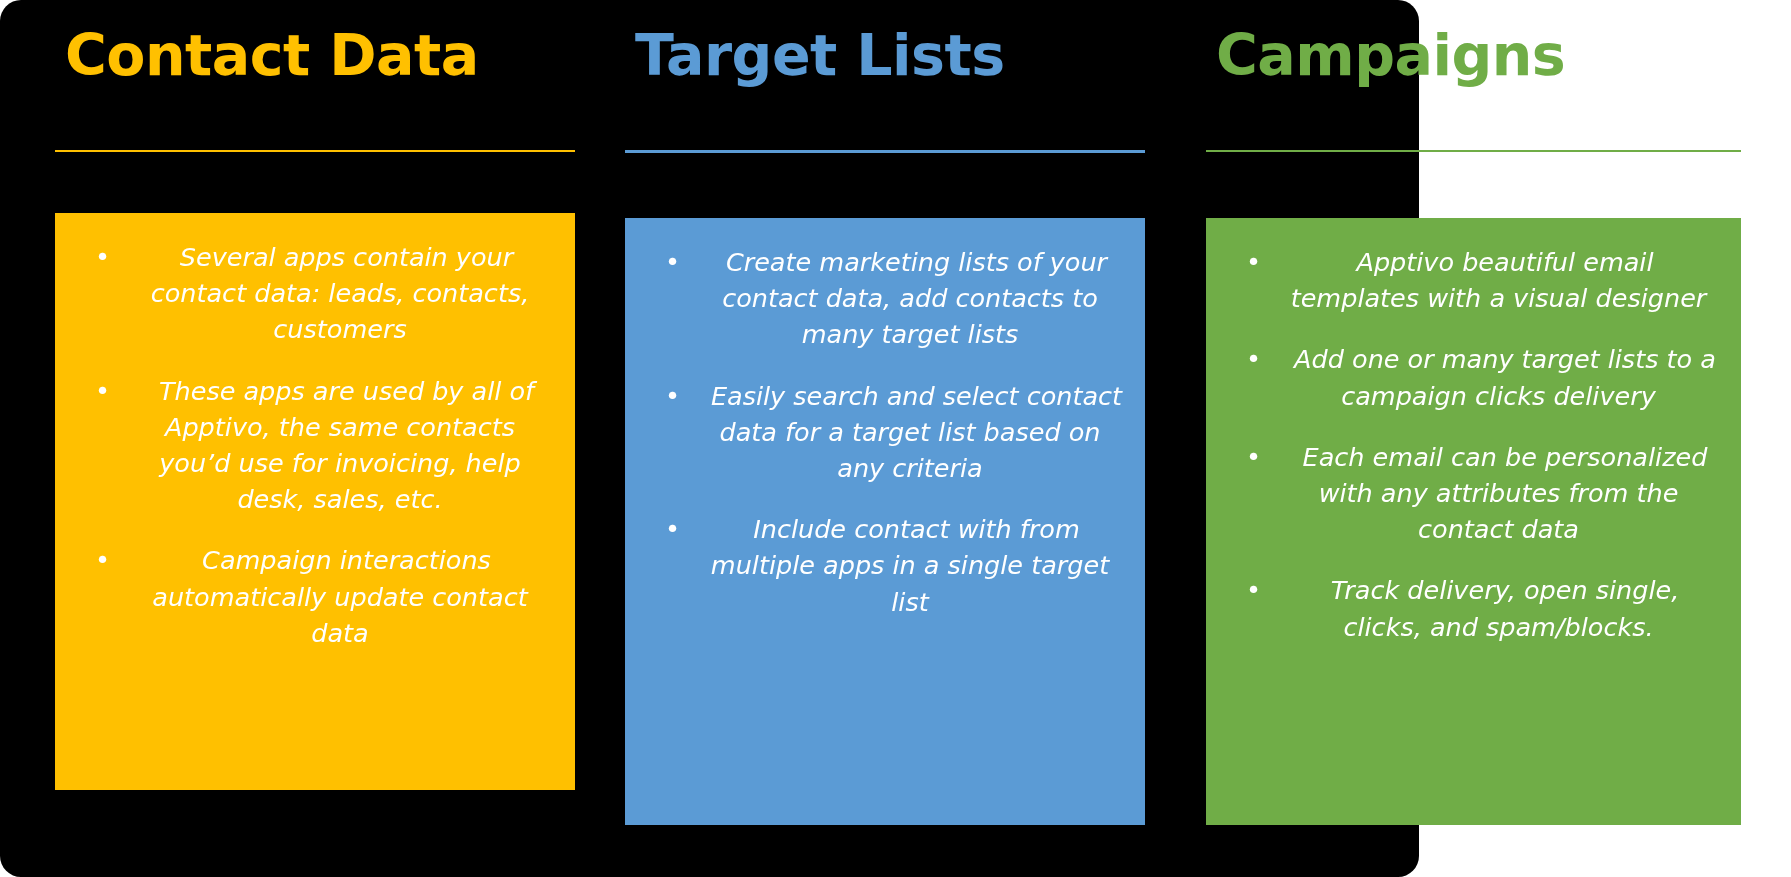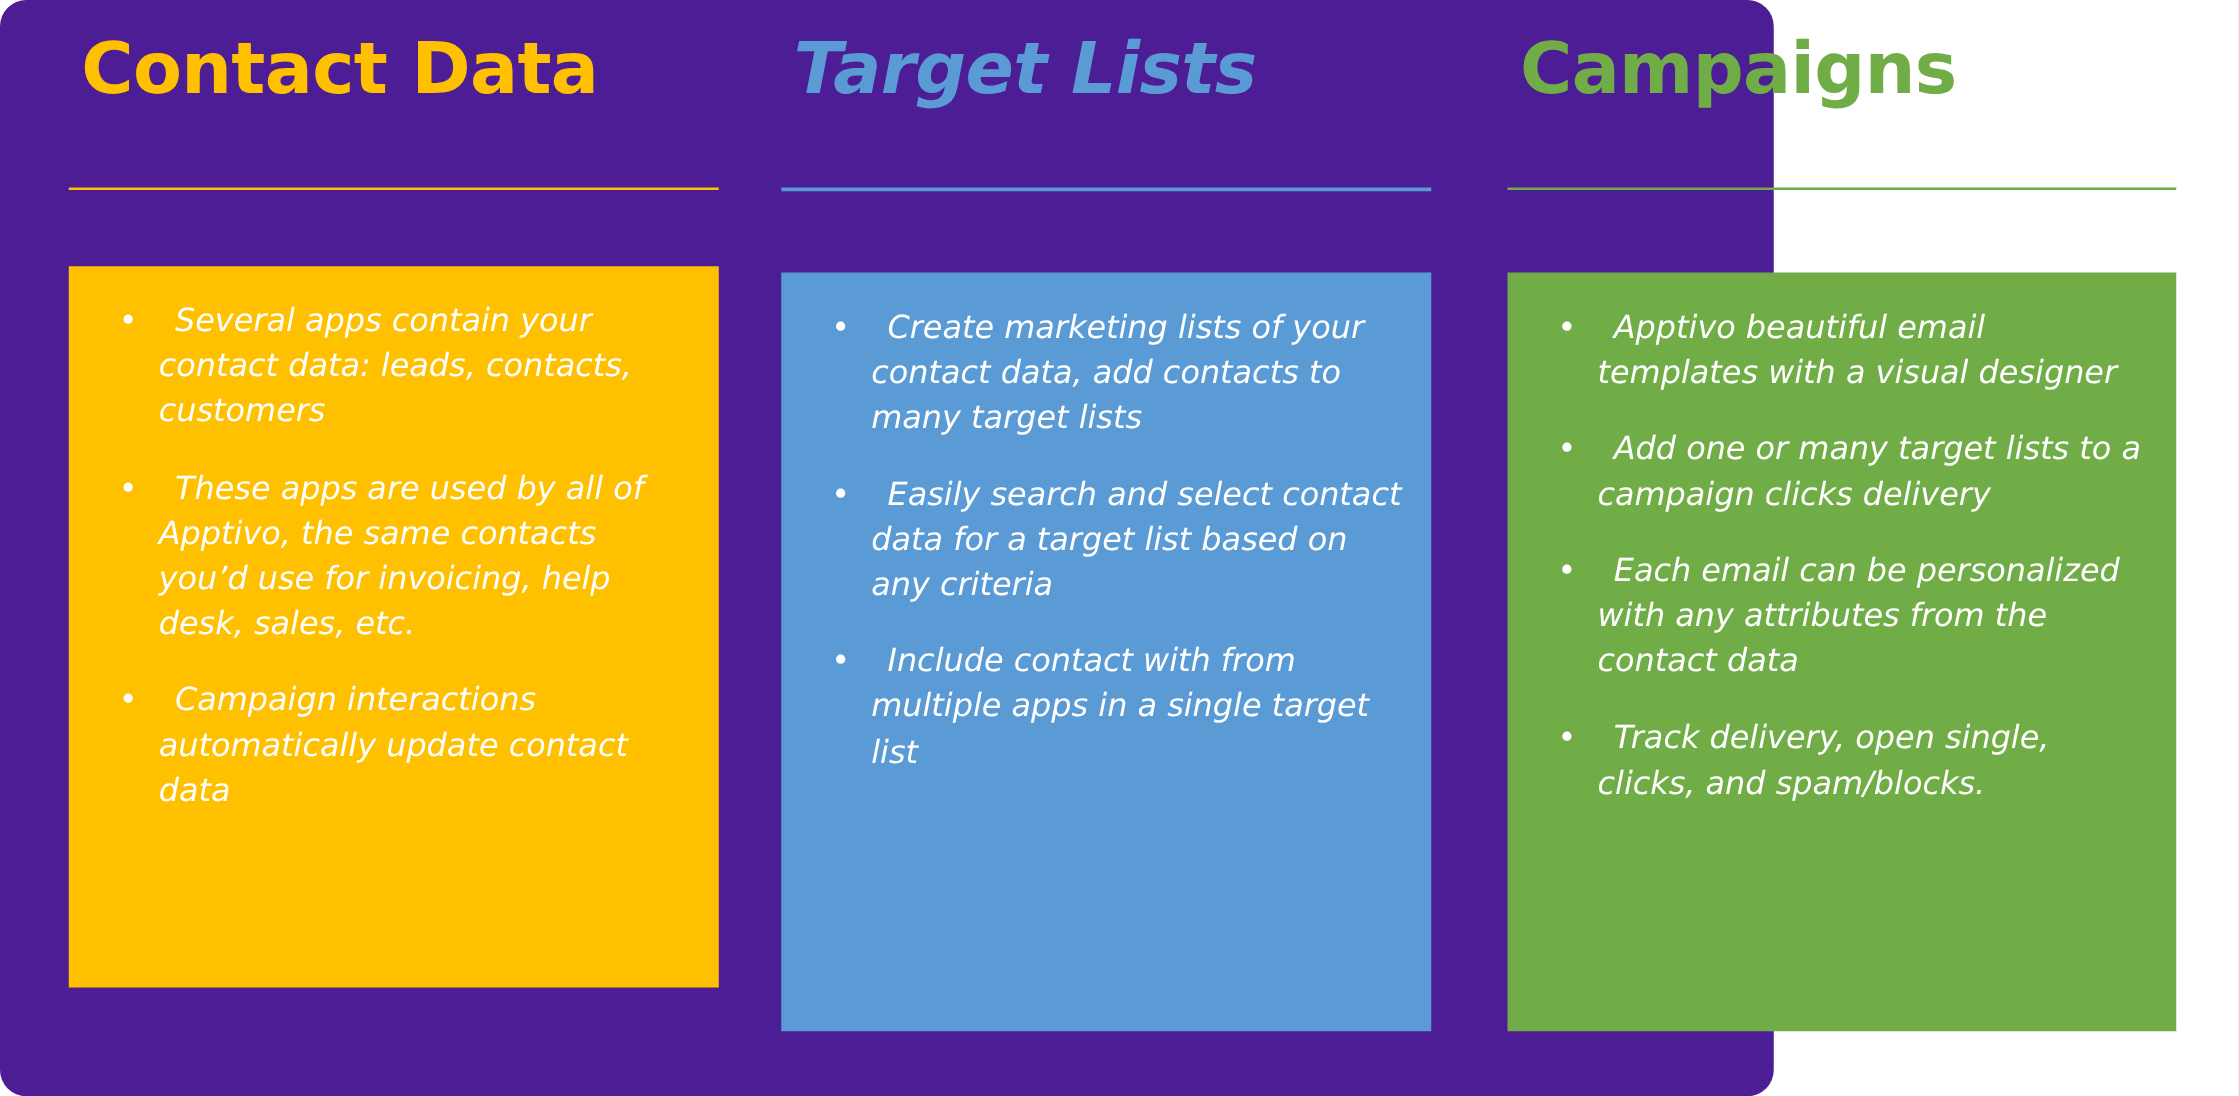--- a/index.html
+++ b/index.html
@@ -12,21 +12,21 @@
     height: 877px;
     font-family: "DejaVu Sans", sans-serif;
     overflow: hidden;
     position: relative;
   }
 
   .slide {
     position: relative;
     width: 1419px;
     height: 877px;
-    background: #4c1d95;
+    background: #000000;
     border-radius: 21px;
   }
 
   
   .column {
     position: absolute;
     top: 0;
     height: 877px;
   }
   .col-0 { left: 55px;   width: 520px; }
@@ -39,21 +39,21 @@
     top: 26px;
     left: 10px;
     font-family: "DejaVu Sans", sans-serif;
     font-size: 57px;
     font-weight: bold;
     line-height: 1.05;
     letter-spacing: -0.5px;
     white-space: nowrap;
   }
   .col-0 .heading { color: #FFC000; }
-  .col-1 .heading { color: #5B9BD5; font-style: italic; }
+  .col-1 .heading { color: #5B9BD5; }
   .col-2 .heading { color: #70AD47; }
 
   
   .divider {
     position: absolute;
     left: 0;
     width: 100%;
     height: 3px;
   }
   .col-0 .divider { top: 150px; background: #FFC000; height: 2px; }
@@ -110,20 +110,21 @@
     left: 14px;
     top: 0;
     width: 20px;
     text-indent: 0;
     font-style: normal;
     font-size: 25.5px;
     line-height: 1.42;
   }
   .bullet-text {
     display: block;
+    text-align: center;
   }
 </style>
 </head>
 <body>
 
 <div class="slide">
 
   <div class="column col-0">
     <div class="heading">Contact Data</div>
     <div class="divider"></div>

